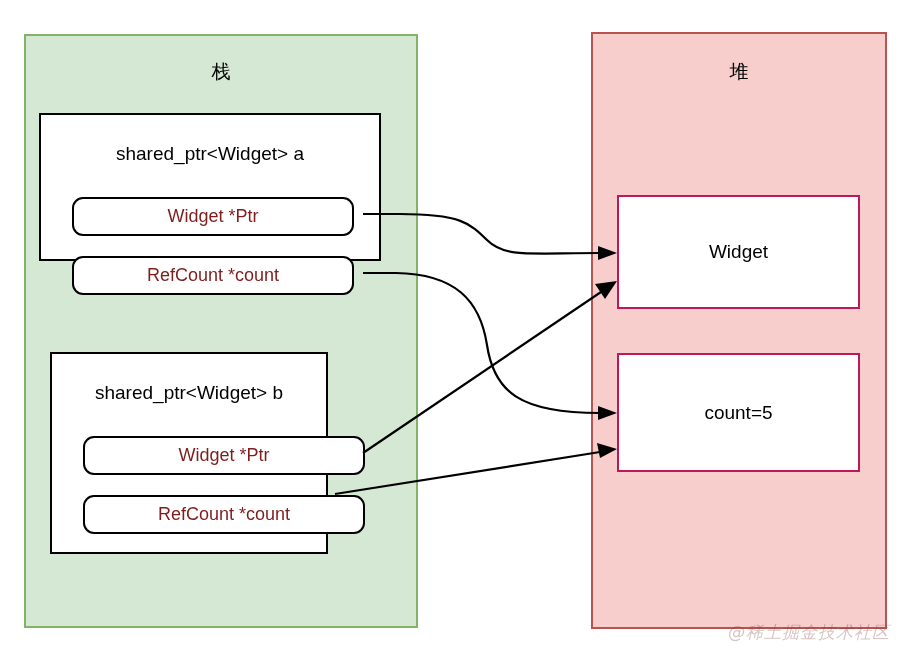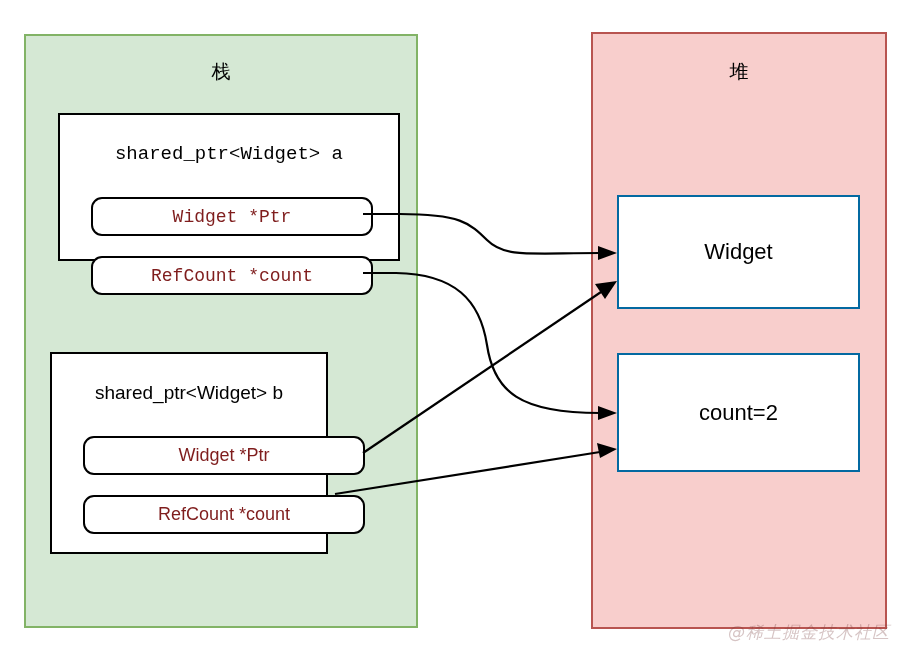--- a/index.html
+++ b/index.html
@@ -52,21 +52,21 @@
   .region-stack .region-title { top: 23px; }
   .region-heap  .region-title { top: 25px; }
 
   
   .card {
     position: absolute;
     box-sizing: border-box;
     background: #ffffff;
     border: 2px solid #000000;
   }
-  .card-a { left: 58px; top: 113px; width: 342px; height: 148px; font-family: Liberation Mono, monospace; }
+  .card-a { left: 39px; top: 113px; width: 342px; height: 148px; }
   .card-b { left: 50px; top: 352px; width: 278px; height: 202px; }
   .card-label {
     position: absolute;
     left: 0;
     right: 0;
     top: 28px;
     text-align: center;
     font-size: 19px;
     color: #000000;
     white-space: nowrap;
@@ -89,25 +89,25 @@
   .slot-a-ptr   { left: 31px; top: 82px;  width: 282px; height: 39px; }
   .slot-a-count { left: 31px; top: 141px; width: 282px; height: 39px; }
   .slot-b-ptr   { left: 31px; top: 82px;  width: 282px; height: 39px; }
   .slot-b-count { left: 31px; top: 141px; width: 282px; height: 39px; }
 
   
   .heapbox {
     position: absolute;
     box-sizing: border-box;
     background: #ffffff;
-    border: 2px solid #0369a1;
+    border: 2px solid #be185d;
     display: flex;
     align-items: center;
     justify-content: center;
-    font-size: 22px;
+    font-size: 19px;
     color: #000000;
     white-space: nowrap;
   }
   .heapbox-widget { left: 617px; top: 195px; width: 243px; height: 114px; }
   .heapbox-count  { left: 617px; top: 353px; width: 243px; height: 119px; }
 
   
   #arrows {
     position: absolute;
     left: 0;
@@ -151,21 +151,21 @@
     <div class="slot slot-a-count">RefCount *count</div>
   </div>
 
   <div class="card card-b">
     <div class="card-label">shared_ptr&lt;Widget&gt; b</div>
     <div class="slot slot-b-ptr">Widget *Ptr</div>
     <div class="slot slot-b-count">RefCount *count</div>
   </div>
 
   <div class="heapbox heapbox-widget">Widget</div>
-  <div class="heapbox heapbox-count">count=2</div>
+  <div class="heapbox heapbox-count">count=5</div>
 
   <svg id="arrows" viewBox="0 0 908 654">
 
     <g>
       <path d="M 363 214 L 400 214 C 460 214 470 223 487 240 C 505 258 530 253 600 253"></path>
       <polygon points="617,253 598,246 598,260"></polygon>
     </g>
 
     <g>
       <path d="M 363 273 L 396 273 C 455 274 480 300 487 345 C 494 392 520 413 600 413"></path>

